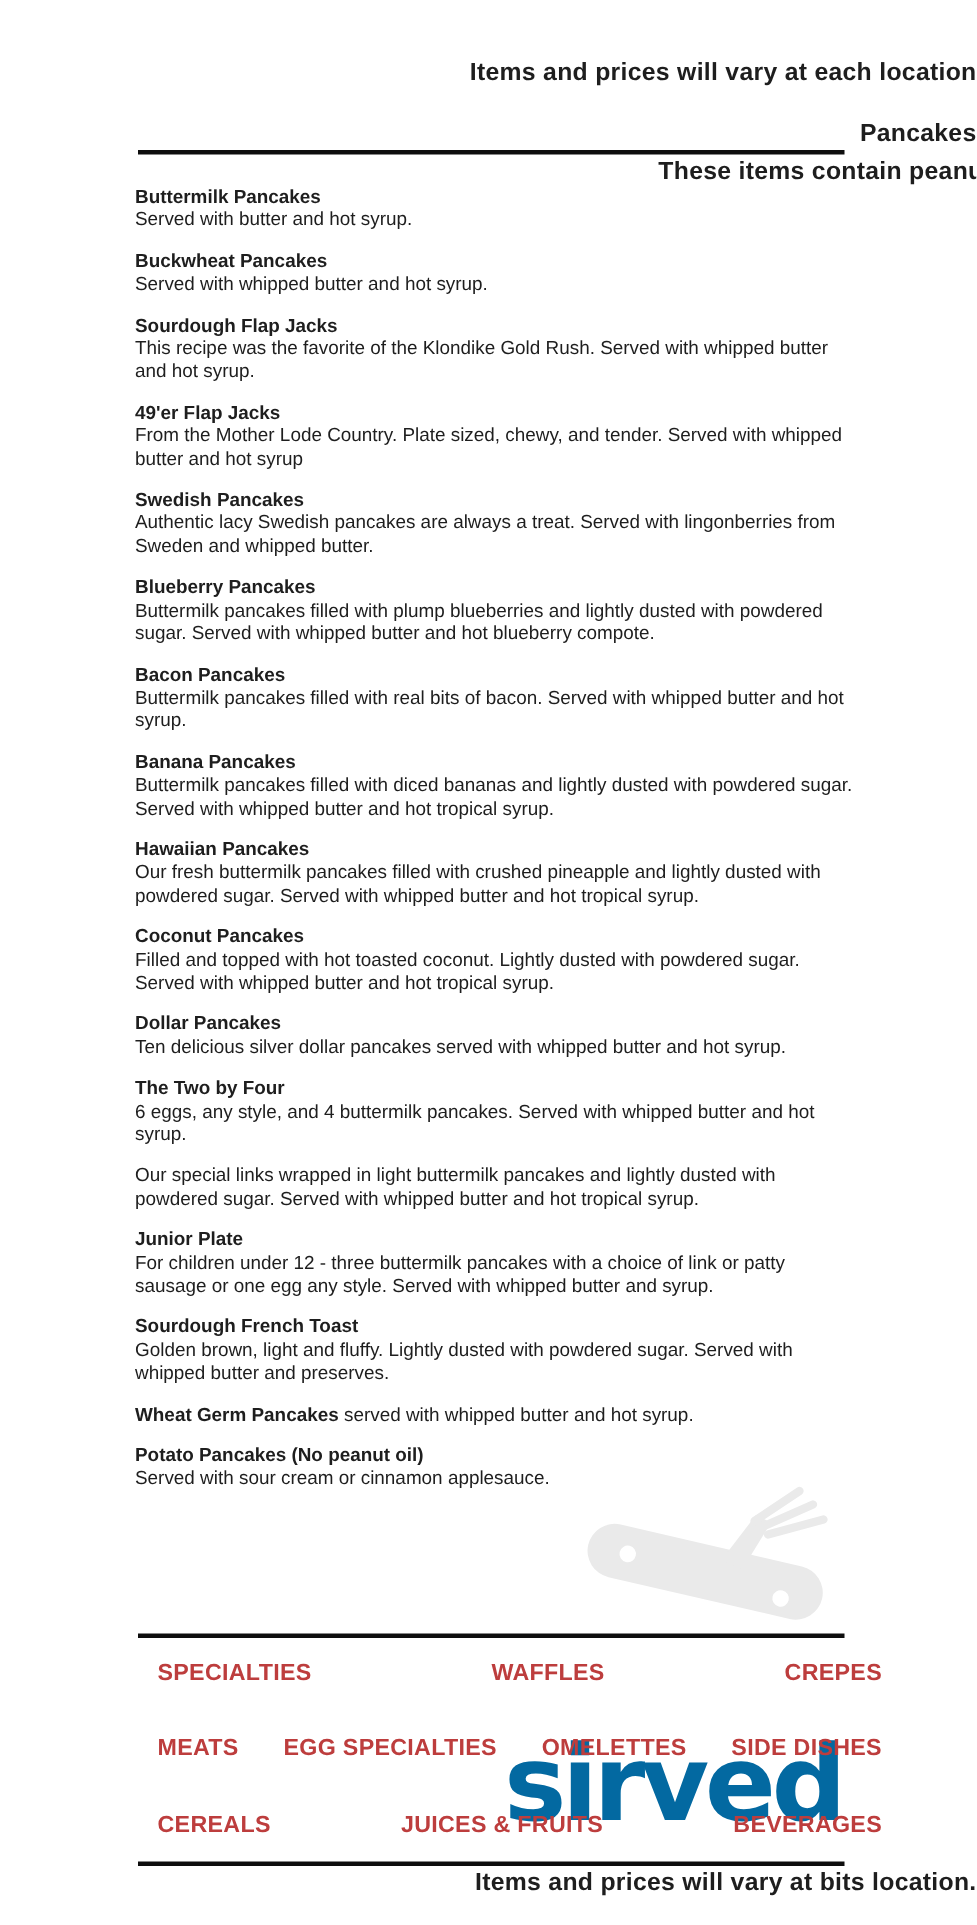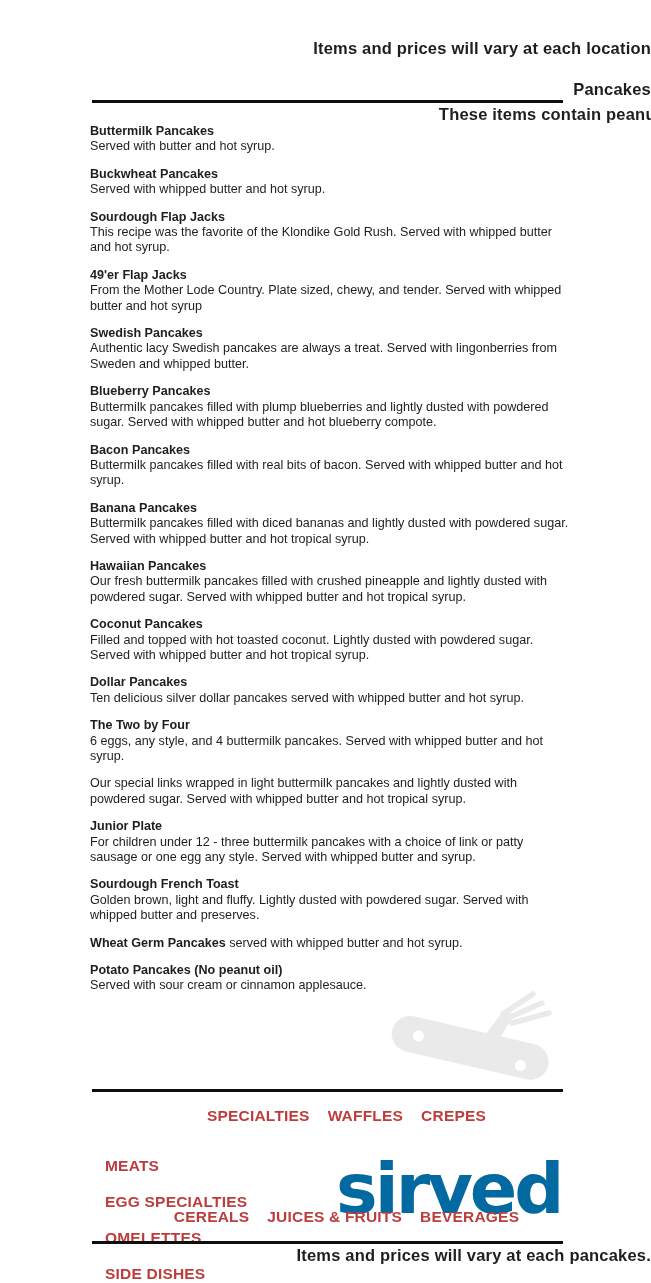--- a/index.html
+++ b/index.html
@@ -40,21 +40,21 @@
     z-index: 1;
   }
   .menu p { margin: 0; }
   .item { margin-bottom: 12px; }
   .item-name { font-weight: bold; }
   .nav-row {
     position: absolute;
     left: 105px;
     width: 483px;
     display: flex;
-    justify-content: center;
+    justify-content: space-between;
     gap: 18px;
     font-weight: bold;
     font-size: 15.5px;
     letter-spacing: 0.2px;
     white-space: nowrap;
     z-index: 1;
   }
   .nav-row a { color: #bd3d3d; text-decoration: none; cursor: pointer; }
   
   .wm-text {
@@ -190,29 +190,29 @@
   </div>
 
   <div class="rule" style="top:1089px;"></div>
 
   <div class="nav-row" style="top:1107px;">
     <a>SPECIALTIES</a>
     <a>WAFFLES</a>
     <a>CREPES</a>
   </div>
 
-  <div class="nav-row" style="top:1157px;flex-direction:column;">
+  <div class="nav-row" style="top:1157px;">
     <a>MEATS</a>
     <a>EGG SPECIALTIES</a>
     <a>OMELETTES</a>
     <a>SIDE DISHES</a>
   </div>
 
   <div class="nav-row" style="top:1208px;">
     <a>CEREALS</a>
     <a>JUICES &amp; FRUITS</a>
     <a>BEVERAGES</a>
   </div>
 
   <div class="rule" style="top:1241px;"></div>
-  <div class="centered-head" style="top:1246px;">Items and prices will vary at each pancakes.</div>
+  <div class="centered-head" style="top:1246px;">Items and prices will vary at bits location.</div>
 
 </div>
 
 </body></html>

